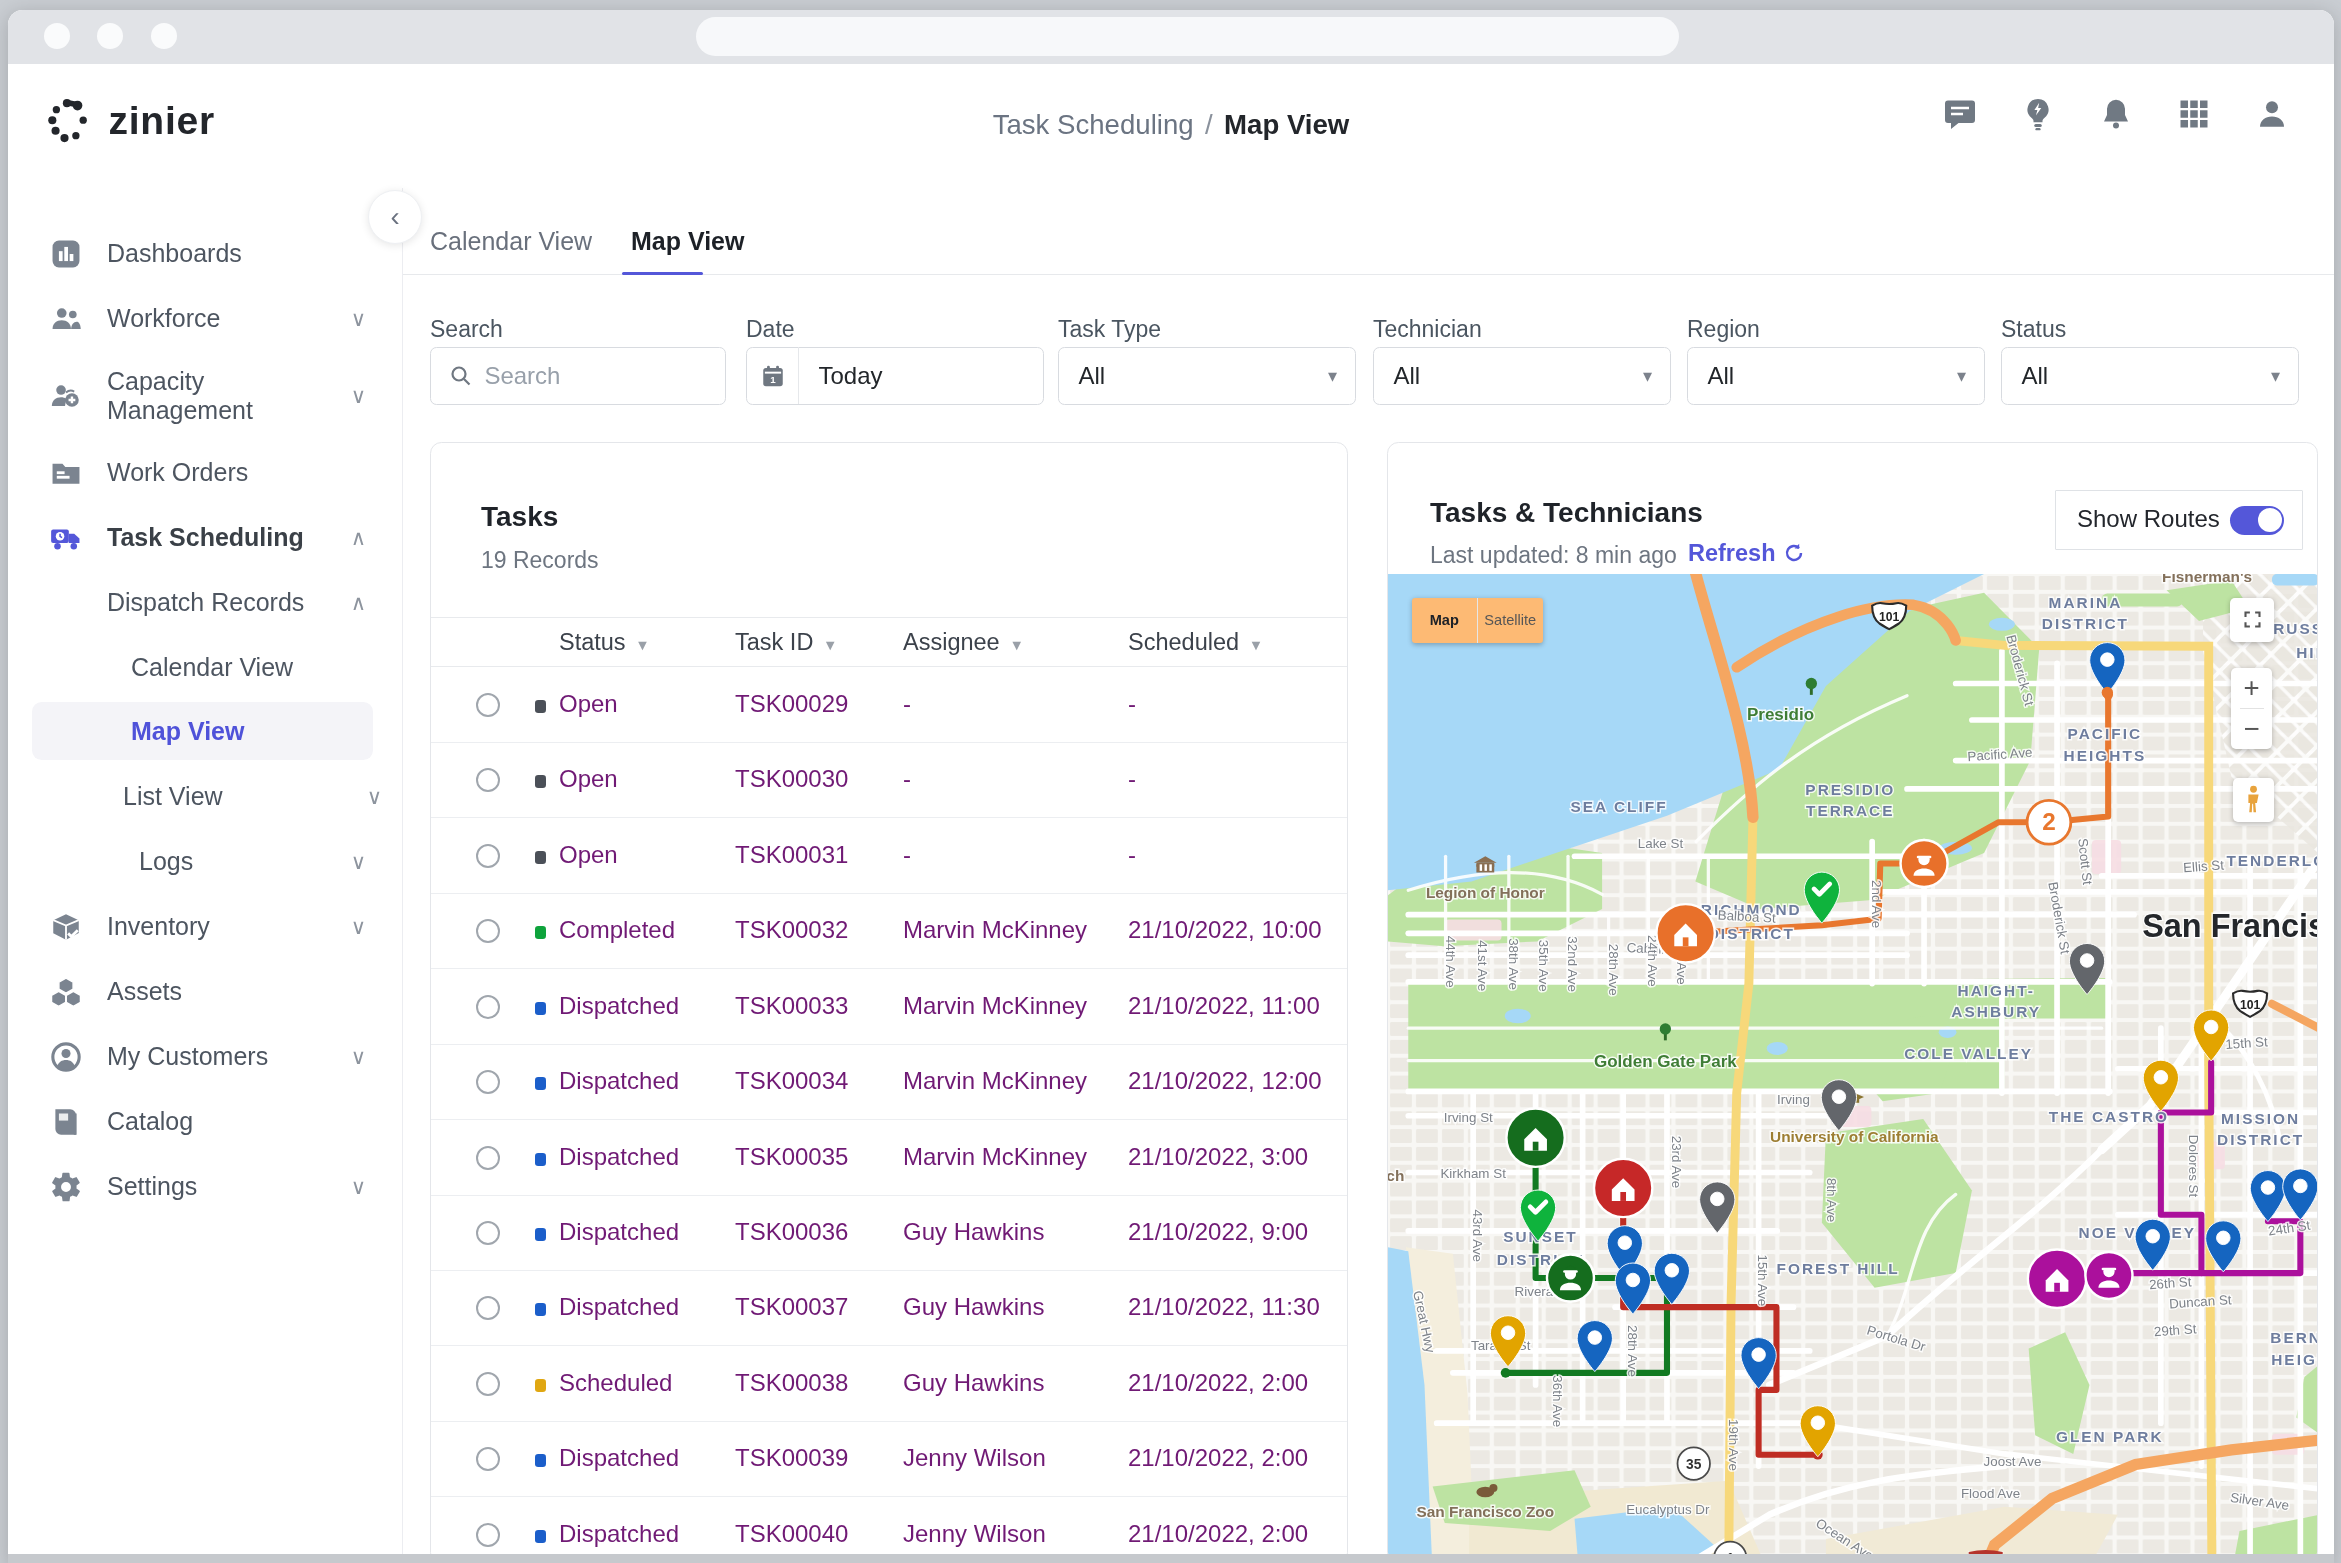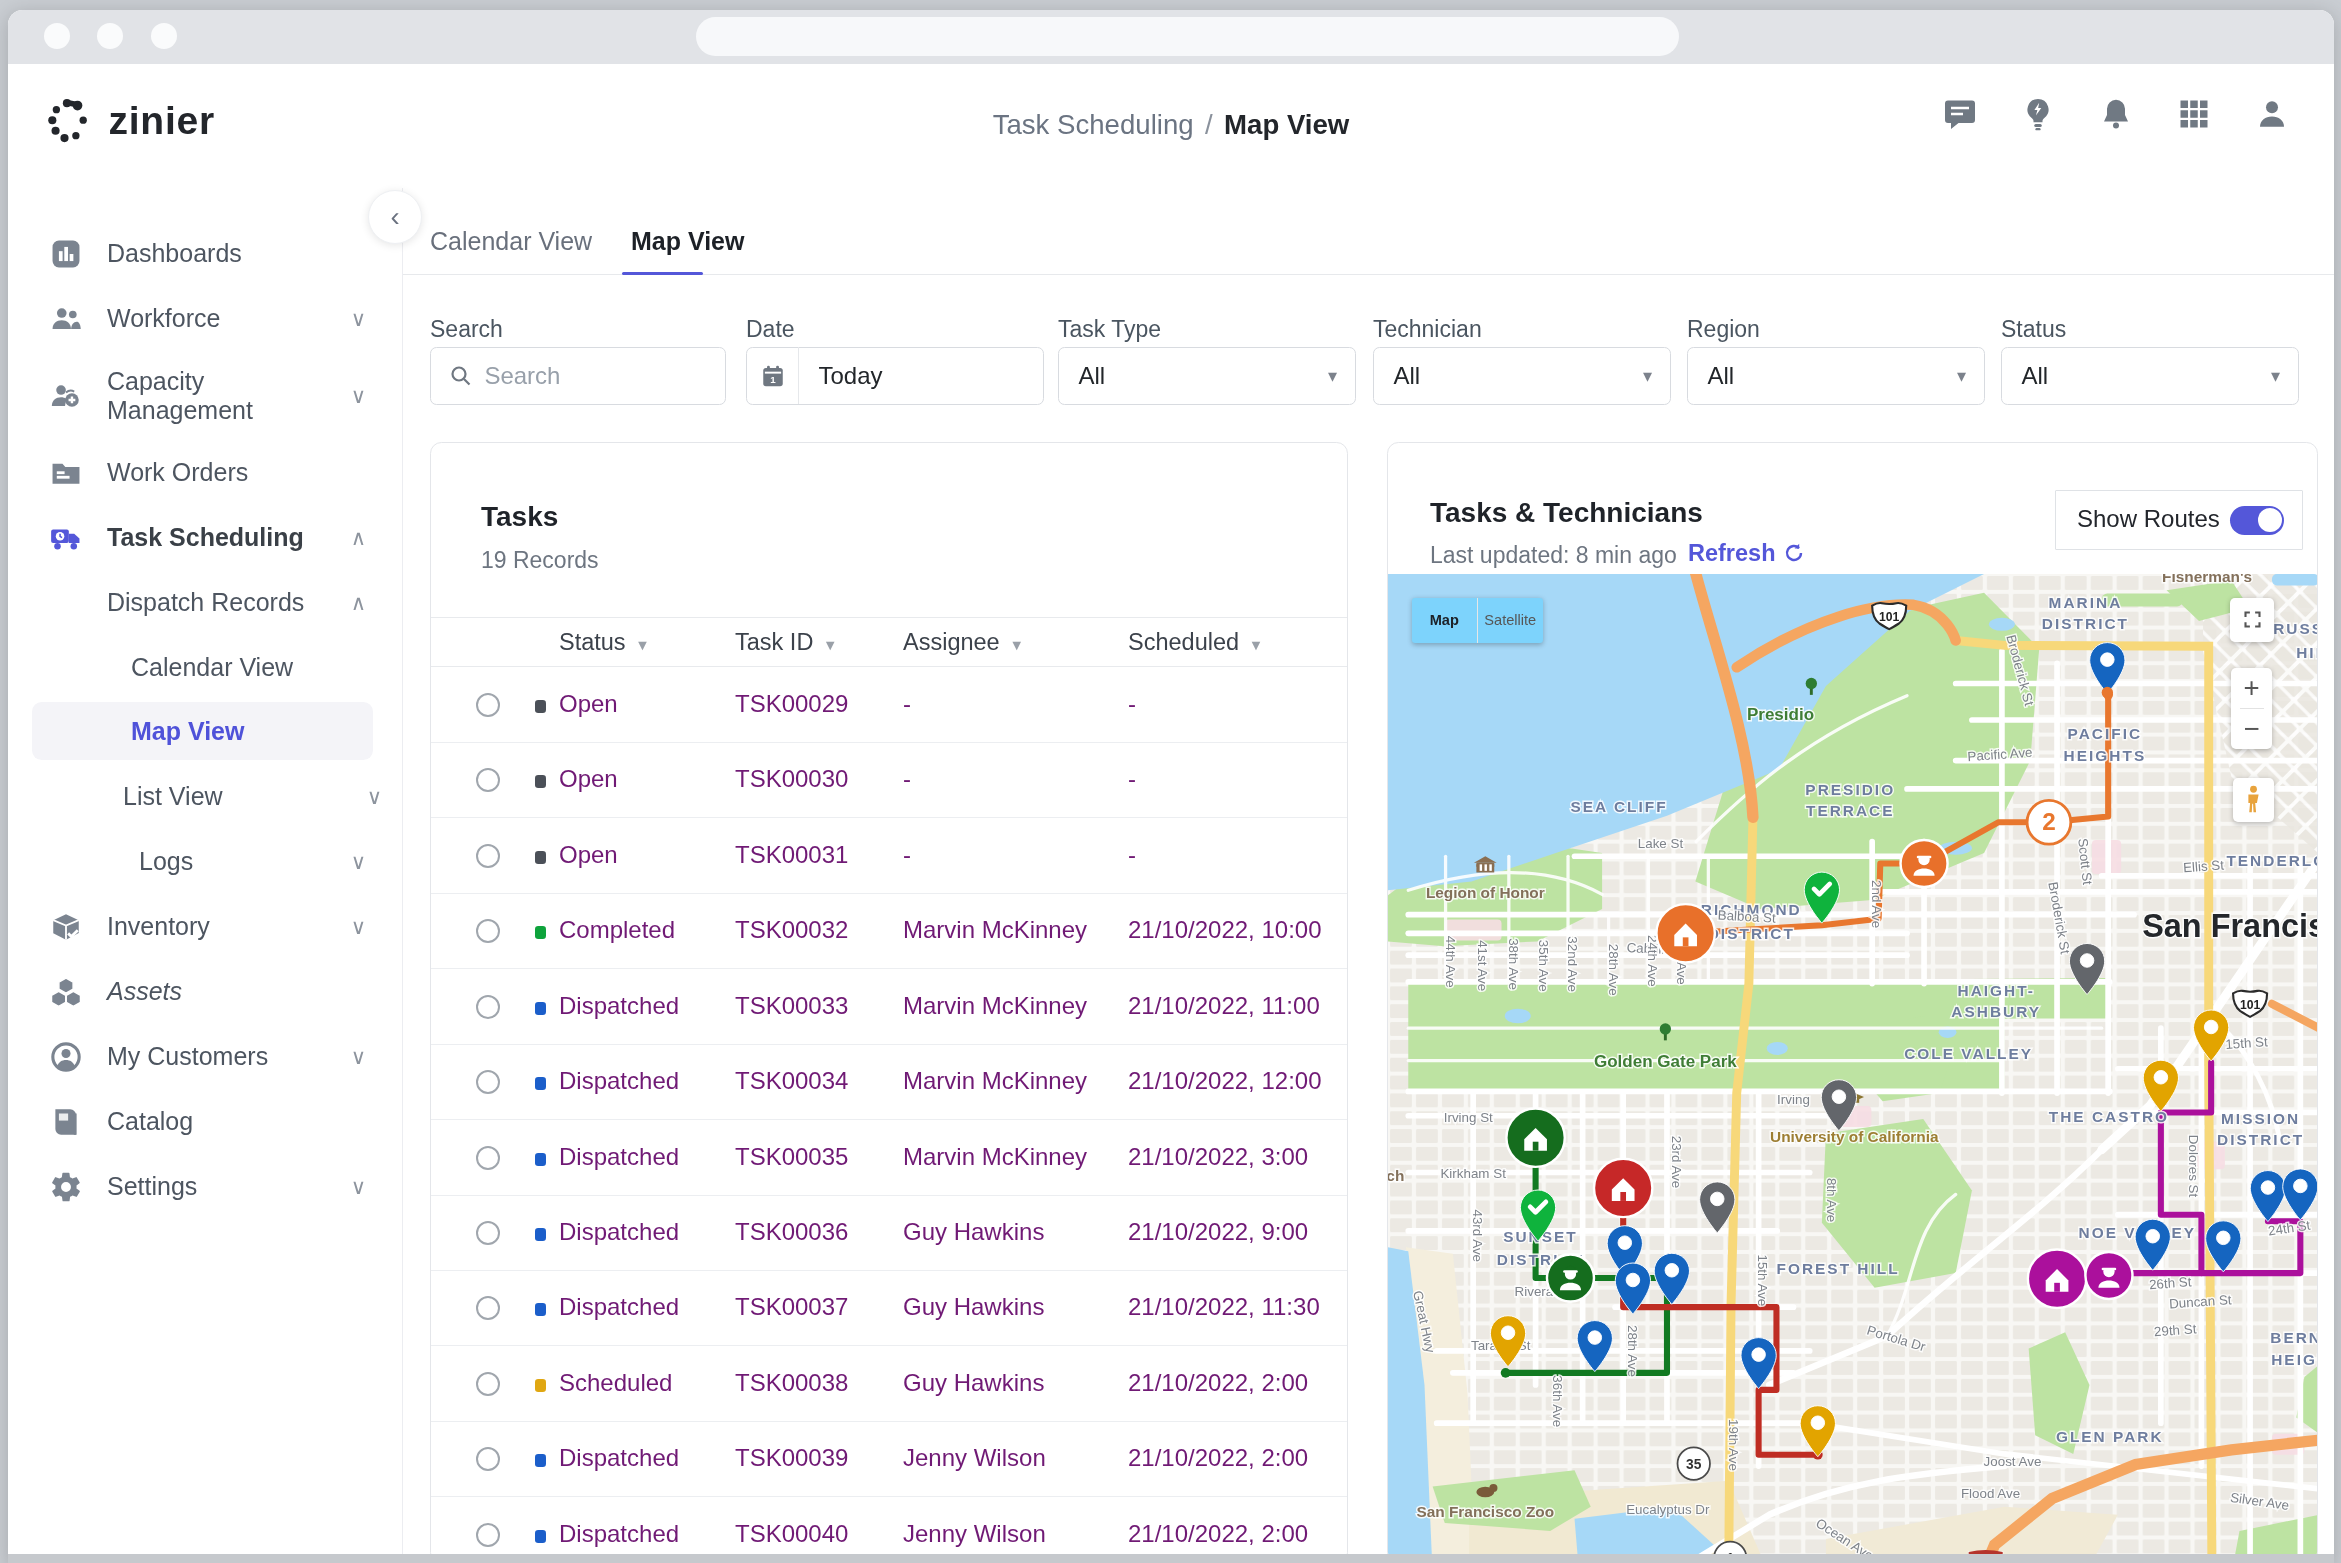--- a/index.html
+++ b/index.html
@@ -63,21 +63,21 @@
   
   .mc-title{position:absolute;left:42px;top:54px;font-size:28px;font-weight:700;color:#1f2329}
   .mc-sub{position:absolute;left:42px;top:99px;font-size:23px;color:#6d7580}
   .mc-refresh{position:absolute;left:300px;top:97px;font-size:23.5px;font-weight:600;color:#5457d9;cursor:pointer;display:flex;align-items:center;gap:6.5px}
   .sr-btn{position:absolute;left:667px;top:47px;width:248px;height:60px;border:0.8px solid #dfe2e6;border-radius:1px;cursor:pointer}
   .sr-lbl{position:absolute;left:21px;top:14.6px;font-size:24px;color:#23262c}
   .toggle{position:absolute;right:18px;top:15.4px;width:54px;height:29px;border-radius:14.6px;background:#5457d9}
   .knob{position:absolute;right:2.4px;top:2.4px;width:24px;height:24px;border-radius:50%;background:#fff}
   .mapwrap{position:absolute;left:0;top:131px;width:931px;height:1000px;background:#eceae3}
   
-  .mtype{position:absolute;left:24px;top:24px;width:131px;height:45px;background:#7dd3fc;border-radius:3.2px;box-shadow:0 1.6px 4.9px rgba(0,0,0,.25);display:flex;font-size:14.6px;z-index:4}
+  .mtype{position:absolute;left:24px;top:24px;width:131px;height:45px;background:#fdba74;border-radius:3.2px;box-shadow:0 1.6px 4.9px rgba(0,0,0,.25);display:flex;font-size:14.6px;z-index:4}
   .mtype .m1{width:50%;display:flex;align-items:center;justify-content:center;font-weight:700;color:#1d2127;border-right:0.8px solid #e6e6e6;cursor:pointer}
   .mtype .m2{width:50%;display:flex;align-items:center;justify-content:center;color:#565656;cursor:pointer}
   .mctl{position:absolute;background:#fff;border-radius:4.9px;box-shadow:0 1.6px 4.9px rgba(0,0,0,.25);z-index:4;cursor:pointer}
   .fsbtn{left:842px;top:24px;width:44px;height:44px;display:flex;align-items:center;justify-content:center;color:#555}
   .zbtn{left:843px;top:94px;width:41px;height:81px;display:flex;flex-direction:column;align-items:center;color:#555;font-size:27.6px}
   .zbtn .zi{height:41px;display:flex;align-items:center}.zbtn hr{width:24px;border:none;border-top:0.8px solid #e2e2e2}
   .pegman{left:845px;top:204px;width:41px;height:44px;display:flex;align-items:center;justify-content:center}
   
   .hscroll{position:absolute;left:0;bottom:0;width:100%;height:9.7px;background:#c6c9cd;z-index:9}
   svg text{font-family:"Liberation Sans","DejaVu Sans",sans-serif}
@@ -244,21 +244,21 @@
         <svg class="icon" viewBox="0 0 24 24" style="color:#7b8490">
           <g fill="currentColor">
             <path d="M3 7.2L12 3l9 4.2v9L12 21l-9-4.6z"></path>
           </g>
           <path d="M3 7.2L12 11l9-3.8M12 11v10" stroke="#fff" stroke-width="1.3" fill="none"></path>
           <path d="M13.5 16.5l2.3 2.2 4.5-4.4" stroke="#fff" stroke-width="2" fill="none"></path>
         </svg>
         <span class="lbl" style="position:absolute;">Inventory</span>
         <span class="chev">∨</span>
       </div>
-      <div class="sitem" style="top: 777px; height: 54px; font-style: italic;">
+      <div class="sitem" style="top: 777px; height: 54px;">
         <svg class="icon" viewBox="0 0 24 24" style="color:#7b8490">
           <g fill="currentColor" stroke="#fff" stroke-width="1">
             <path d="M12 2.2l5 2.8v5l-5 2.8-5-2.8v-5z"></path>
             <path d="M6.8 11.5l5 2.8v5l-5 2.8-5-2.8v-5z"></path>
             <path d="M17.2 11.5l5 2.8v5l-5 2.8-5-2.8v-5z"></path>
           </g>
         </svg>
         <span class="lbl" style="position:absolute;">Assets</span>
       </div>
       <div class="sitem" style="top: 842px; height: 54px;">

